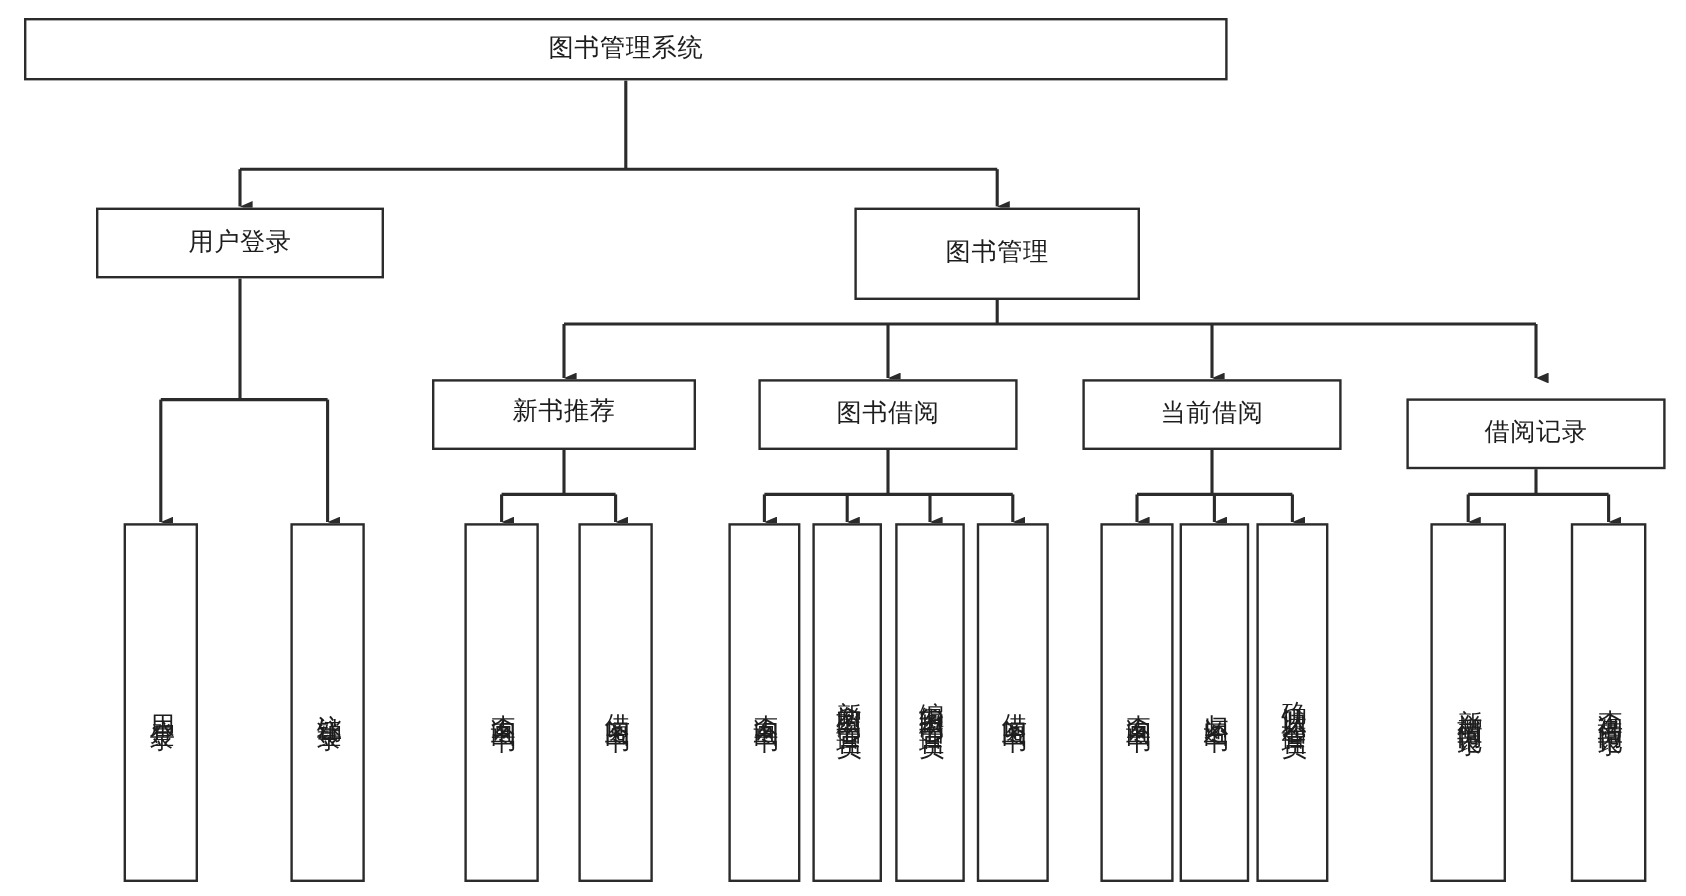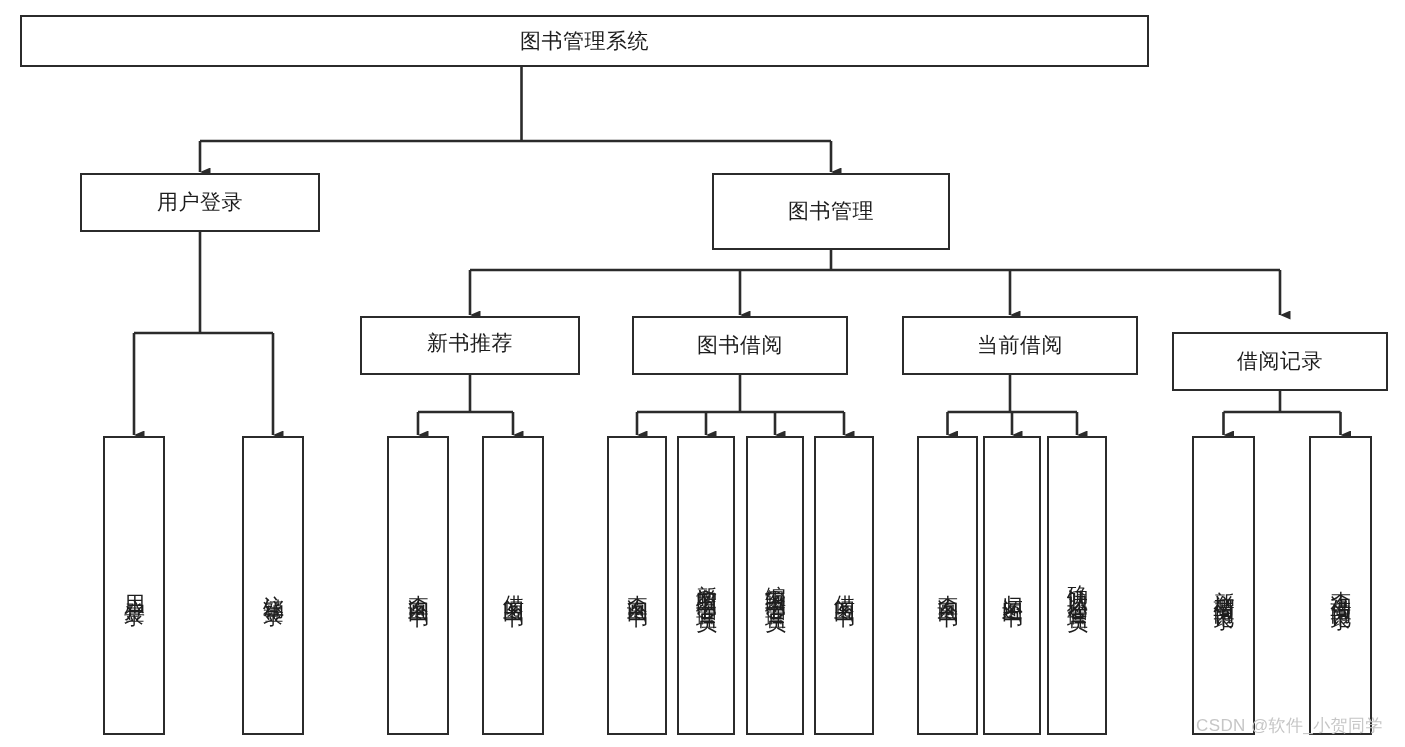--- a/index.html
+++ b/index.html
@@ -101,36 +101,36 @@
         <path d="M1012,412 L1012,435" marker-end="url(#arrowhead)"></path>
         <path d="M1077,412 L1077,435" marker-end="url(#arrowhead)"></path>
         <path d="M1280,375 L1280,412"></path>
         <path d="M1223.5,412 L1340.5,412"></path>
         <path d="M1223.5,412 L1223.5,435" marker-end="url(#arrowhead)"></path>
         <path d="M1340.5,412 L1340.5,435" marker-end="url(#arrowhead)"></path>
       </g>
   </svg>
 
   <div id="nodes-layer">
-      <div class="node-box" style="left: 20px; top: 15px; width: 1129px; height: 52px;">
+      <div class="node-box" style="left: 20px; top: 15px; width: 1003px; height: 52px;">
         <div class="node-label">图书管理系统</div>
       </div>
       <div class="node-box" style="left: 80px; top: 173px; width: 240px; height: 59px;">
         <div class="node-label">用户登录</div>
       </div>
       <div class="node-box" style="left: 712px; top: 173px; width: 238px; height: 77px;">
         <div class="node-label">图书管理</div>
       </div>
       <div class="node-box" style="left: 360px; top: 316px; width: 220px; height: 59px; font-family: Liberation Mono, monospace;">
         <div class="node-label">新书推荐</div>
       </div>
       <div class="node-box" style="left: 632px; top: 316px; width: 216px; height: 59px; justify-content: center;">
         <div class="node-label">图书借阅</div>
       </div>
-      <div class="node-box" style="left: 902px; top: 316px; width: 236px; height: 59px;">
+      <div class="node-box" style="left: 902px; top: 316px; width: 216px; height: 59px;">
         <div class="node-label">当前借阅</div>
       </div>
       <div class="node-box" style="left: 1172px; top: 332px; width: 216px; height: 59px;">
         <div class="node-label">借阅记录</div>
       </div>
       <div class="node-box vertical" style="left: 103px; top: 436px; width: 62px; height: 299px;">
         <div class="node-label">用户登录</div>
       </div>
       <div class="node-box vertical" style="left: 242px; top: 436px; width: 62px; height: 299px;">
         <div class="node-label">注销登录</div>
@@ -163,15 +163,14 @@
         <div class="node-label">确认归还（管理员）</div>
       </div>
       <div class="node-box vertical" style="left: 1192px; top: 436px; width: 63px; height: 299px;">
         <div class="node-label">新增借阅记录</div>
       </div>
       <div class="node-box vertical" style="left: 1309px; top: 436px; width: 63px; height: 299px;">
         <div class="node-label">查询借阅记录</div>
       </div>
     </div>
 
-  <div class="watermark" style="left: 1196px; top: 714px;">CSDN @软件_小贺同学</div>
 
 </div>
 
 </body></html>

